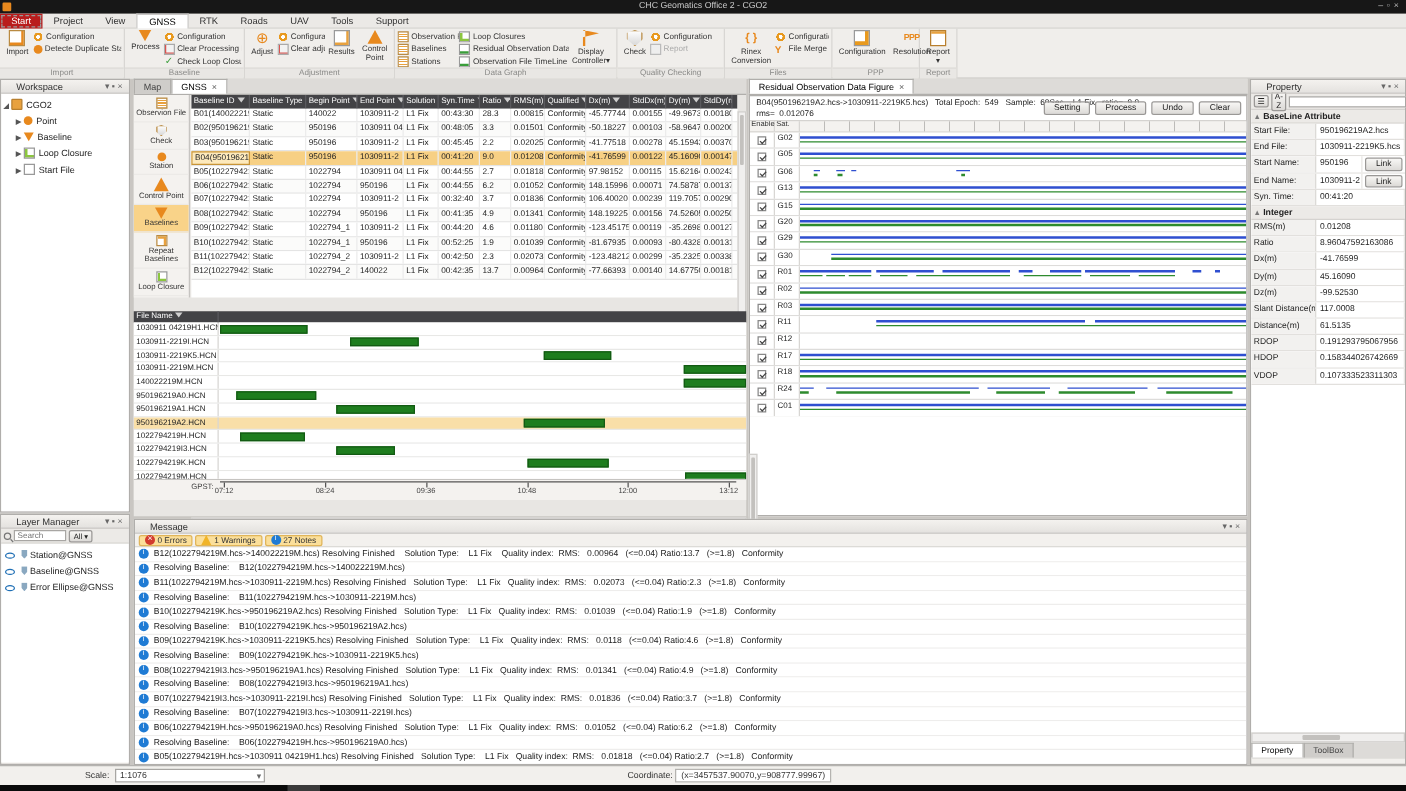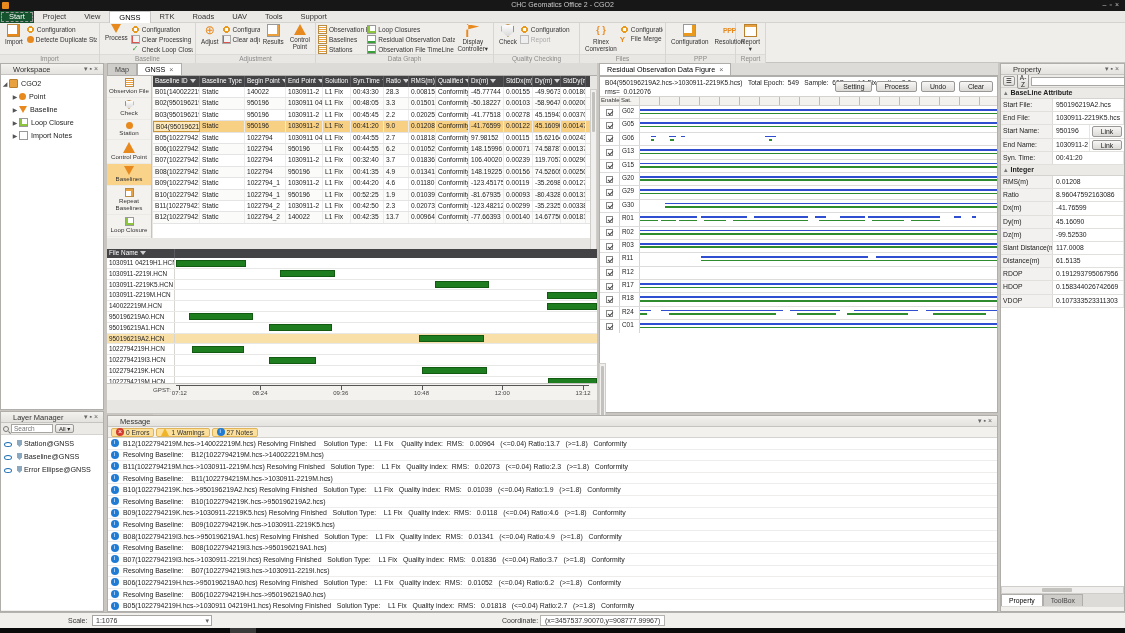--- a/index.html
+++ b/index.html
@@ -7,21 +7,21 @@
   .abs{position:absolute;}
   #app{position:relative;width:1125px;height:633px;font-size:7.5px;color:#222;}
   
   #titlebar{left:0;top:0;width:1125px;height:11px;background:#171717;color:#c9c9c9;font-size:7px;}
   #titlebar .title{position:absolute;left:50%;transform:translateX(-50%);top:1px;}
   #titlebar .appicon{position:absolute;left:2px;top:2px;width:7px;height:7px;background:#e8891e;border-radius:1px;}
   #titlebar .wc{position:absolute;top:1px;right:3px;letter-spacing:3px;color:#bbb;}
   
   #ribbon-tabs{left:0;top:11px;width:1125px;height:12px;background:#ebe9e6;border-bottom:1px solid #d5d3d0;}
   .rtab{display:inline-block;height:12px;line-height:12px;padding:0 9px;font-size:7.5px;color:#333;vertical-align:top;}
-  .rtab.start{background:#14532d;color:#fff;outline:1px dashed #999;outline-offset:-2px;}
+  .rtab.start{background:#b91c1c;color:#fff;outline:1px dashed #999;outline-offset:-2px;}
   .rtab.active{background:#fff;border:1px solid #c9c7c5;border-bottom:none;color:#000;}
   #ribbon-body{left:0;top:23px;width:1125px;height:40px;background:#f0eeeb;border-bottom:1px solid #c6c4c1;display:flex;}
   .rgroup{position:relative;height:40px;border-right:1px solid #d8d6d3;flex:none;}
   .rgroup .glabel{position:absolute;left:0;right:0;bottom:0;height:9px;text-align:center;font-size:6.5px;color:#8a8a88;background:#e9e7e4;border-top:1px solid #dddbd8;}
   .rgcontent{display:flex;height:31px;align-items:flex-start;padding:1px 2px;}
   .bigbtn{display:flex;flex-direction:column;align-items:center;justify-content:flex-start;height:30px;padding:0 3px;text-align:center;}
   .bigbtn .blabel{font-size:6.3px;line-height:7px;color:#333;white-space:pre-line;}
   .stack{display:flex;flex-direction:column;justify-content:flex-start;overflow:hidden;}
   .smallitem{display:flex;align-items:center;height:10px;white-space:nowrap;font-size:6.5px;color:#333;overflow:hidden;}
   .smallitem.disabled{color:#aaa;}
@@ -336,21 +336,21 @@
           <span>Baseline</span>
         </div>
         <div class="tnode" style="padding-left: 10px;">
           <span class="arrow">▶</span>
           <span class="ic loop-icon"></span>
           <span>Loop Closure</span>
         </div>
         <div class="tnode" style="padding-left: 10px;">
           <span class="arrow">▶</span>
           <span class="ic file-icon"></span>
-          <span>Import Notes</span>
+          <span>Start File</span>
         </div>
       </div>
   </div>
 
   <div class="abs panel" style="left:0;top:411px;width:104px;height:201px;">
     <div class="ptitle">
       <span>Layer Manager</span>
       <span class="picons"><span>▾</span><span>▪</span><span>×</span></span>
     </div>
     <div style="height:12px;background:#eceae7;border-bottom:1px solid #d5d3d0;display:flex;align-items:center;padding:0 2px;gap:2px;">

